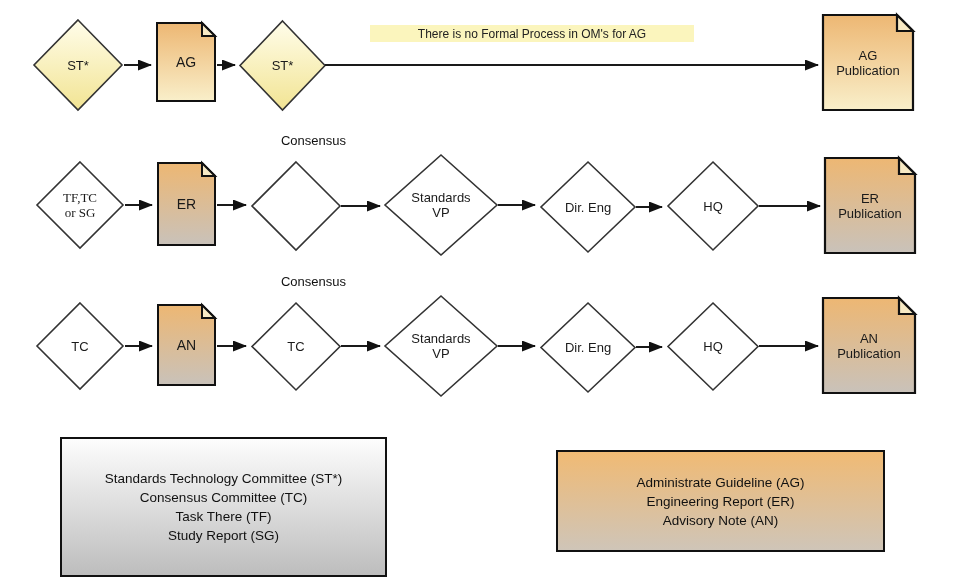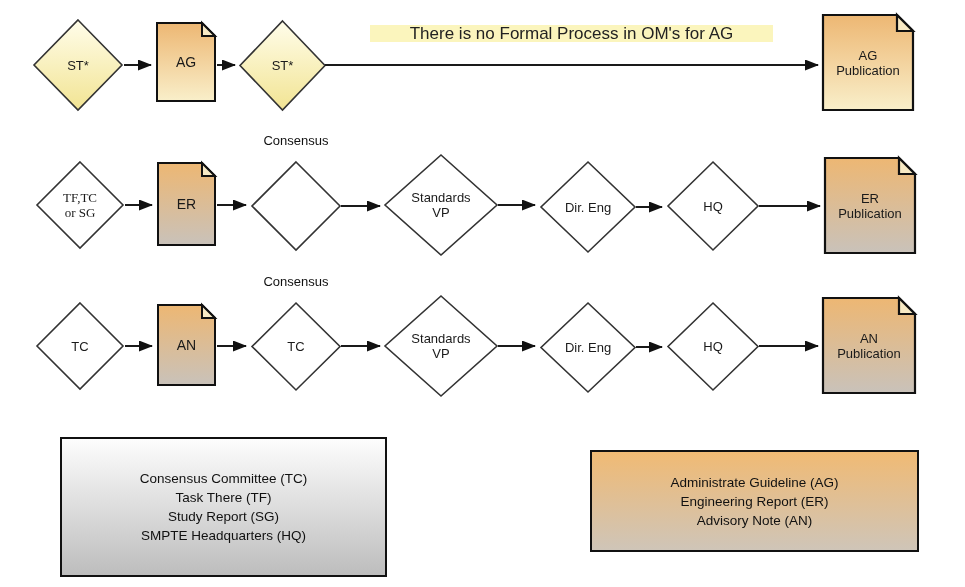--- a/index.html
+++ b/index.html
@@ -15,43 +15,43 @@
   .shape-label{
     position:absolute;
     display:flex;align-items:center;justify-content:center;
     text-align:center;
     white-space:pre-line;
     font-size:13px;line-height:15px;color:#1a1a1a;
   }
   .consensus-label{
     position:absolute;
     font-size:13px;color:#111;
-    text-align:center;
+    text-align:right;
   }
   .note-bar{
     position:absolute;
-    left:370px;top:25px;width:403px;height:17px;
+    left:370px;top:25px;width:324px;height:17px;
     background:#fbf5bd;
     display:flex;align-items:center;justify-content:center;
-    font-size:17px;color:#222;
+    font-size:12px;color:#222;
   }
   .legend-box{
     position:absolute;
     border:2px solid #111;
     display:flex;flex-direction:column;
     align-items:center;justify-content:center;
     text-align:center;
     font-size:13.5px;line-height:19px;color:#111;
   }
   .legend-committees{
     left:60px;top:437px;width:323px;height:136px;
     background:linear-gradient(#fdfdfd, #bdbdbd);
   }
   .legend-documents{
-    left:590px;top:450px;width:325px;height:98px;
+    left:556px;top:450px;width:325px;height:98px;
     background:linear-gradient(#f0ba74, #cfc5b8);
   }
 </style>
 </head>
 <body>
 
 <div class="canvas">
 
   <svg class="layer" width="965" height="587" viewBox="0 0 965 587">
     <defs>
@@ -138,24 +138,24 @@
   <div class="shape-label" style="left:158px;top:305px;width:57px;height:80px;font-size:14px;">AN</div>
   <div class="shape-label" style="left:252px;top:303px;width:88px;height:87px;">TC</div>
   <div class="shape-label" style="left:385px;top:296px;width:112px;height:100px;">Standards
 VP</div>
   <div class="shape-label" style="left:541px;top:303px;width:94px;height:89px;">Dir. Eng</div>
   <div class="shape-label" style="left:668px;top:303px;width:90px;height:87px;">HQ</div>
   <div class="shape-label" style="left:823px;top:298px;width:92px;height:95px;">AN
 Publication</div>
 
   <div class="legend-box legend-committees">
+    <div>Standards Technology Committee (ST*)</div>
     <div>Consensus Committee (TC)</div>
     <div>Task There (TF)</div>
     <div>Study Report (SG)</div>
-    <div>SMPTE Headquarters (HQ)</div>
   </div>
 
   <div class="legend-box legend-documents">
     <div>Administrate Guideline (AG)</div>
     <div>Engineering Report (ER)</div>
     <div>Advisory Note (AN)</div>
   </div>
 
 </div>
 

